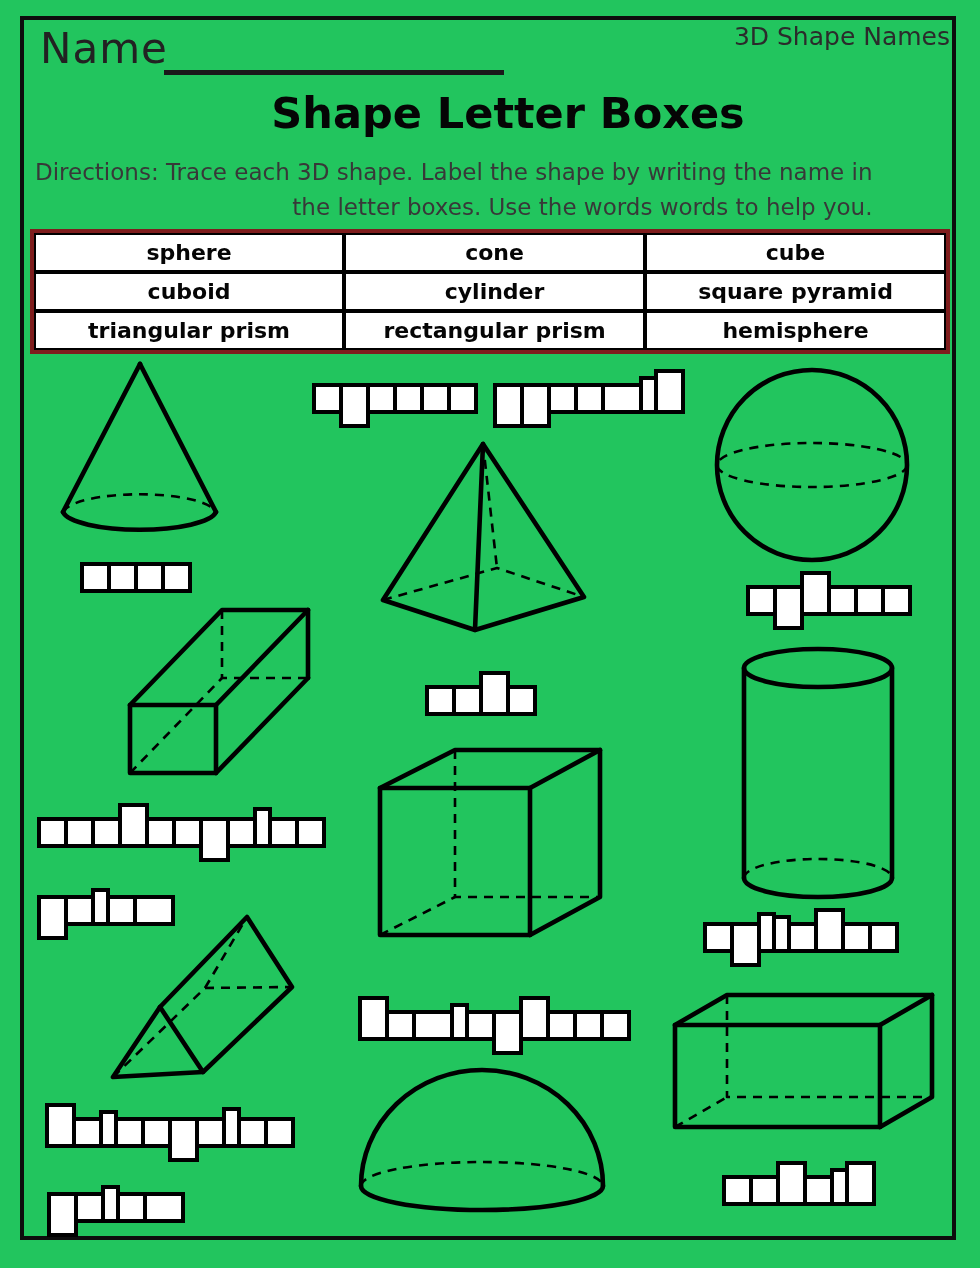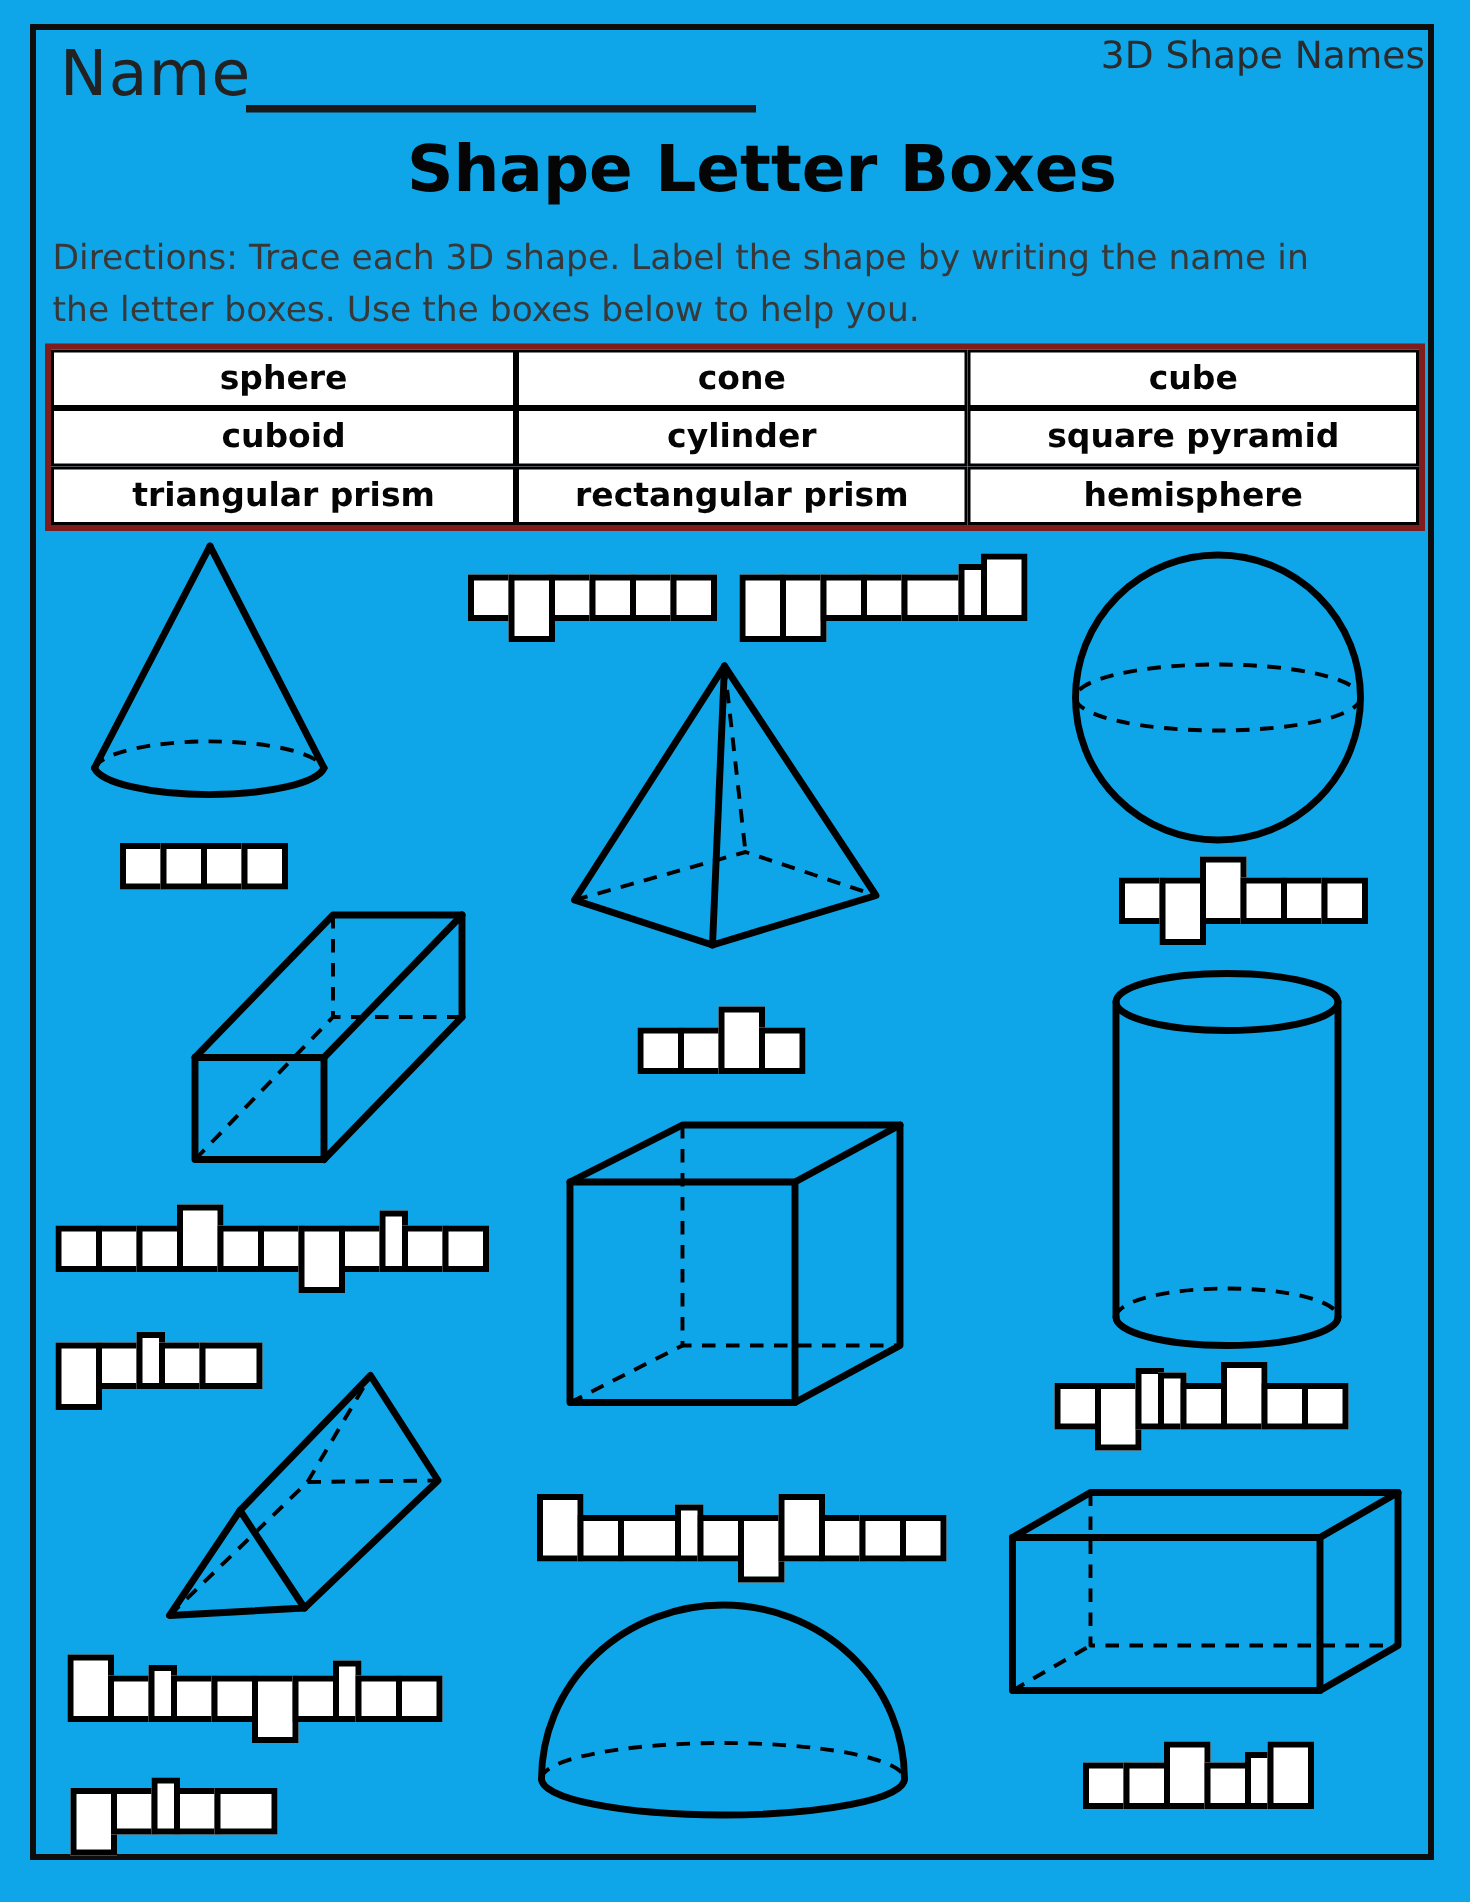--- a/index.html
+++ b/index.html
@@ -1,24 +1,24 @@
 <!DOCTYPE html>
 <html><head>
 <meta charset="utf-8">
 <style>
   html,body{margin:0;padding:0;background:#ffffff;}
-  .page{position:relative;width:980px;height:1268px;background:#0ea5e9;overflow:hidden;
+  .page{position:relative;width:980px;height:1268px;background:#22c55e;overflow:hidden;
         font-family:"DejaVu Sans","Liberation Sans",sans-serif;color:#000;}
   .frame{position:absolute;left:20px;top:16px;width:928px;height:1216px;border:4px solid #0d0d0d;}
   .name-label{position:absolute;left:40px;top:24px;font-size:42px;font-weight:400;color:#222;letter-spacing:1px;}
   .name-line{position:absolute;left:164px;top:70px;width:340px;height:5px;background:#1a1a1a;}
   .corner-label{position:absolute;right:30px;top:22px;font-size:25px;color:#2b2b2b;white-space:nowrap;}
   .title{position:absolute;left:0;right:0;top:88px;text-align:center;font-size:43px;font-weight:700;letter-spacing:0px;color:#050505;padding-left:36px;}
   .directions{position:absolute;left:35px;top:155px;font-size:23px;line-height:35px;color:#383838;}
-  .directions div{white-space:nowrap;}
+  .directions div{white-space:nowrap;text-align:right;}
   table.word-bank{position:absolute;left:30px;top:229px;width:920px;border-collapse:separate;border-spacing:0;
                   border:4px solid #7f1d1d;}
   table.word-bank td{border:2px solid #000;height:33px;text-align:center;vertical-align:middle;
                      font-size:22px;font-weight:700;color:#050505;background:#fff;}
   td.c1{width:34%;} td.c2{width:33%;margin-top:12px;} td.c3{width:33%;}
   svg.shapes{position:absolute;left:0;top:0;width:980px;height:1268px;}
   svg.shapes path, svg.shapes circle, svg.shapes ellipse{fill:none;stroke:#000;stroke-width:4.6;stroke-linecap:round;stroke-linejoin:round;}
   svg.shapes .dash{stroke-width:2.6;stroke-dasharray:9 7;stroke-linecap:butt;}
   .strip{position:absolute;display:flex;align-items:flex-start;}
   .bx{box-sizing:border-box;background:#fff;border:4px solid #000;margin-left:-4px;}
@@ -50,21 +50,21 @@
   <div class="frame"></div>
 
   <div class="name-label">Name</div>
   <div class="name-line"></div>
   <div class="corner-label">3D Shape Names</div>
 
   <div class="title">Shape Letter Boxes</div>
 
   <div class="directions">
     <div>Directions: Trace each 3D shape. Label the shape by writing the name in</div>
-    <div>the letter boxes. Use the boxes below to help you.</div>
+    <div>the letter boxes. Use the words words to help you.</div>
   </div>
 
   <table class="word-bank">
     <tbody>
         <tr>
       <td class="c1">sphere</td>
       <td class="c2">cone</td>
       <td class="c3">cube</td>
     </tr>
     <tr>

